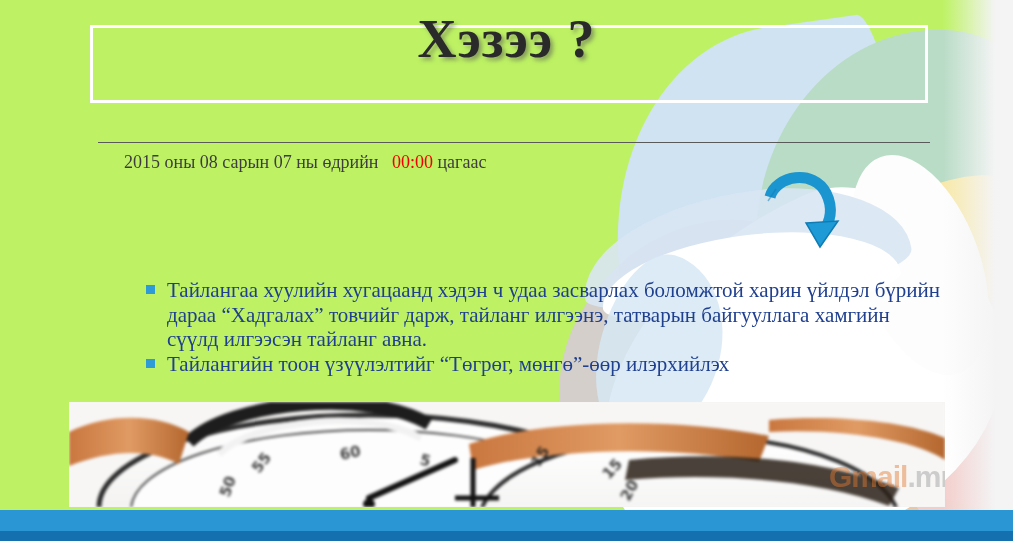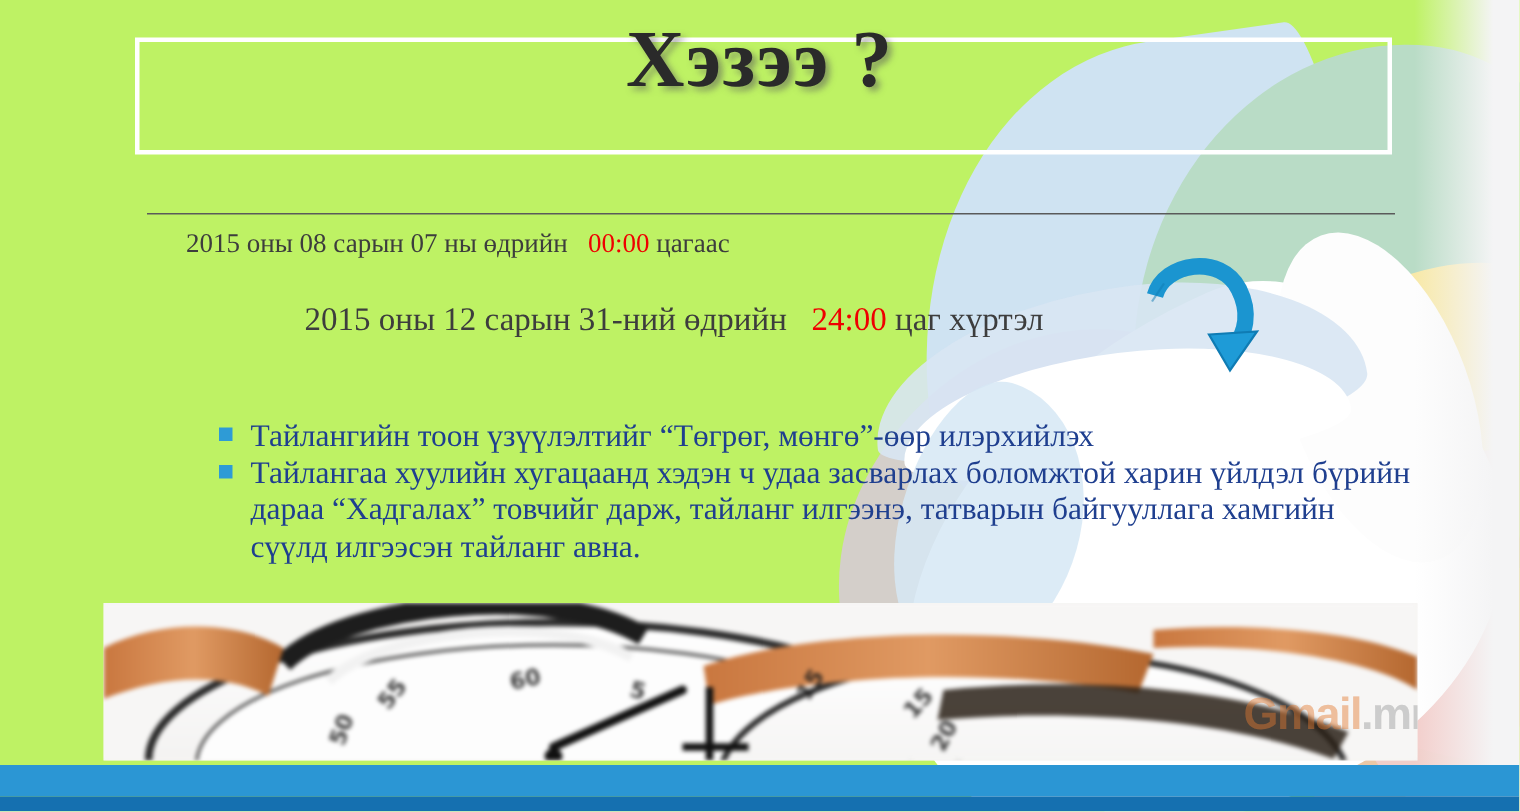--- a/index.html
+++ b/index.html
@@ -279,36 +279,30 @@
 
   <div class="hrule"></div>
 
   <div class="line-date-1">
     <span>2015 оны 08 сарын 07 ны өдрийн</span>
     <span>&nbsp;</span>
     <span class="hot">00:00</span>
     <span>цагаас</span>
   </div>
 
-  <div class="line-date-2">
-    <span>2015 оны 12 сарын 31-ний өдрийн</span>
-    <span>&nbsp;</span>
-    <span class="hot">24:00</span>
-    <span>цаг хүртэл</span>
-  </div>
 
 
   <div class="bullets">
     <div class="bullet-row">
       <span class="bullet-mark"></span>
-      <span class="bullet-text">Тайлангийн тоон үзүүлэлтийг “Төгрөг, мөнгө”-өөр илэрхийлэх</span>
+      <span class="bullet-text">Тайлангаа хуулийн хугацаанд хэдэн ч удаа засварлах боломжтой харин үйлдэл бүрийн дараа “Хадгалах” товчийг дарж, тайланг илгээнэ, татварын байгууллага хамгийн сүүлд илгээсэн  тайланг авна.</span>
     </div>
     <div class="bullet-row">
       <span class="bullet-mark"></span>
-      <span class="bullet-text">Тайлангаа хуулийн хугацаанд хэдэн ч удаа засварлах боломжтой харин үйлдэл бүрийн дараа “Хадгалах” товчийг дарж, тайланг илгээнэ, татварын байгууллага хамгийн сүүлд илгээсэн  тайланг авна.</span>
+      <span class="bullet-text">Тайлангийн тоон үзүүлэлтийг “Төгрөг, мөнгө”-өөр илэрхийлэх</span>
     </div>
   </div>
 
   <div class="photo-band">
     <svg class="photo-inner" viewBox="0 0 876 105" preserveAspectRatio="none">
       <defs>
         <linearGradient id="gwood" x1="0" y1="0" x2="1" y2="0">
           <stop offset="0%" stop-color="#c9773f"></stop>
           <stop offset="50%" stop-color="#e09a63"></stop>
           <stop offset="100%" stop-color="#b4672f"></stop>

